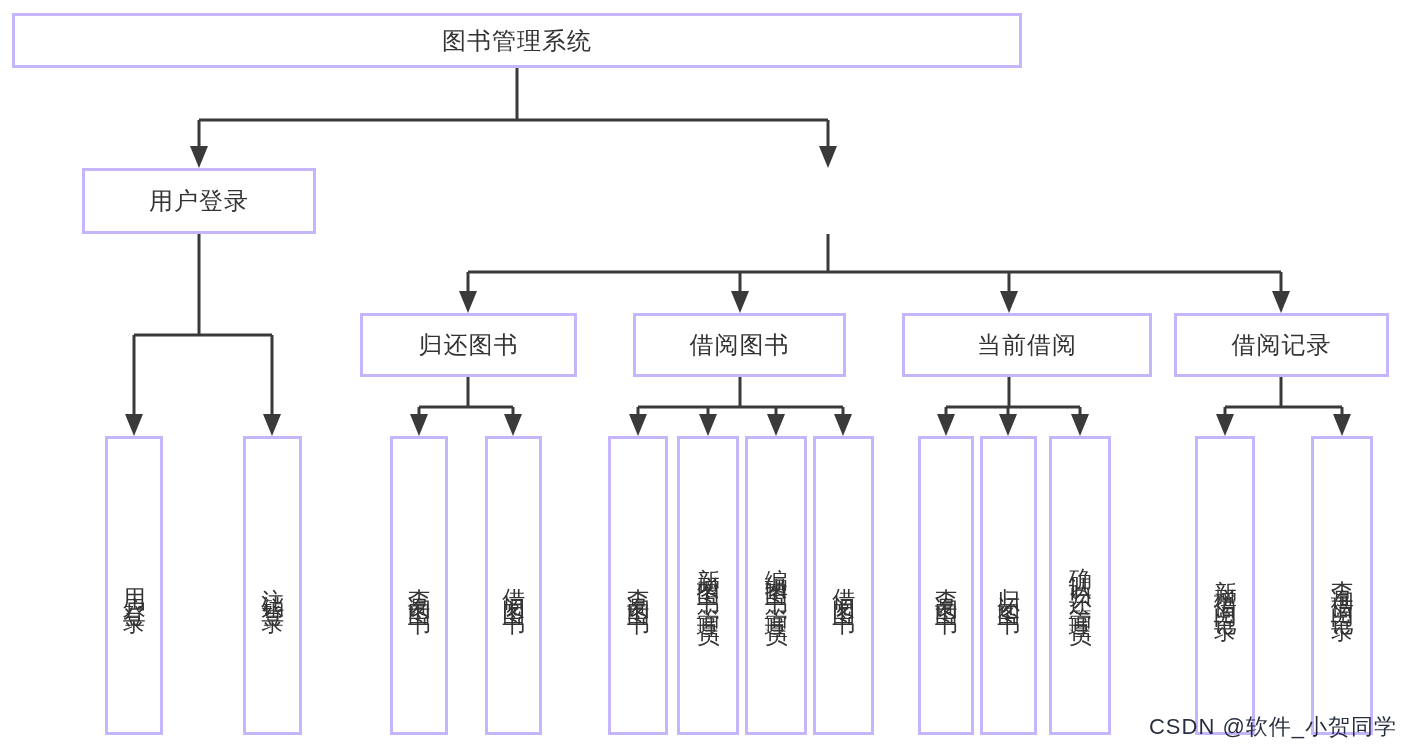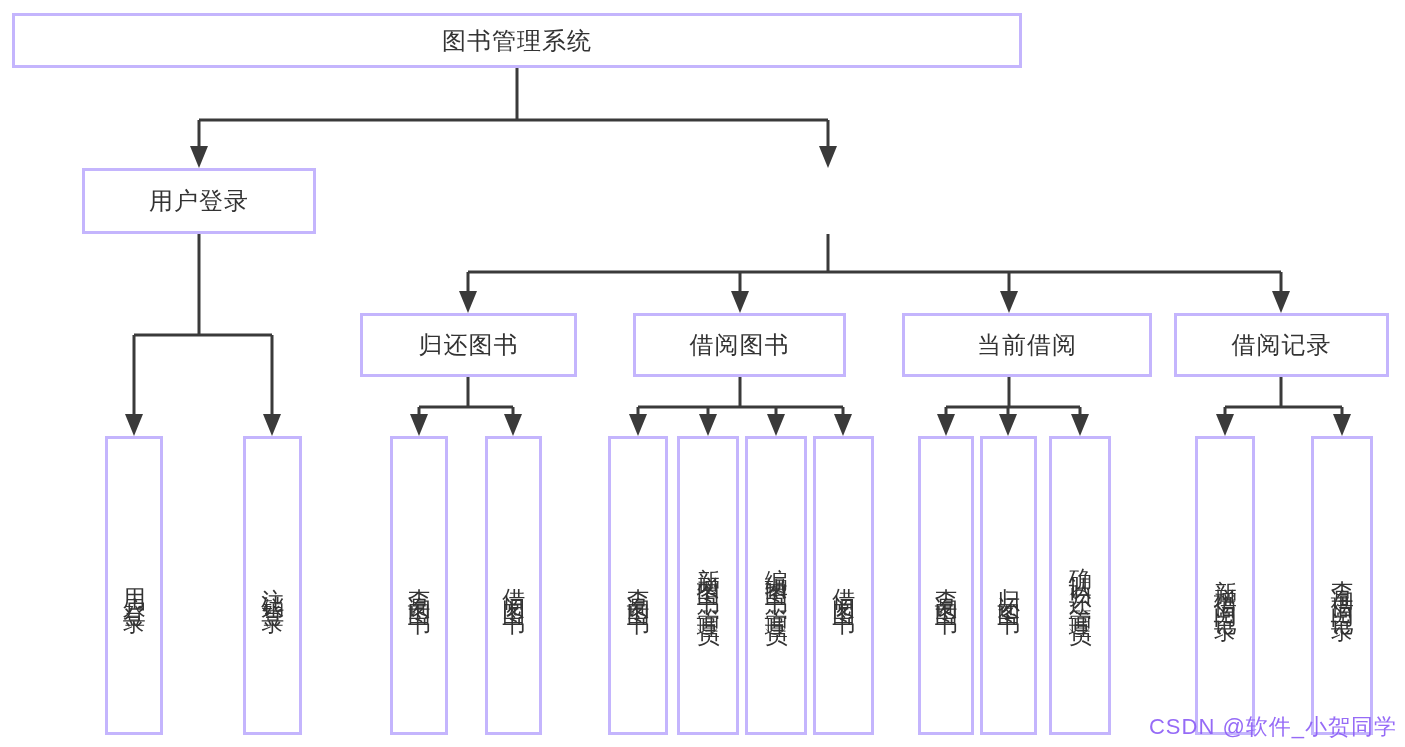--- a/index.html
+++ b/index.html
@@ -47,21 +47,21 @@
     font-size: 23px;
     letter-spacing: 8px;
     line-height: 1.1;
     white-space: nowrap;
   }
   .watermark {
     position: absolute;
     right: 8px;
     bottom: 5px;
     font-size: 22px;
-    color: #8b5cf6;
+    color: #0f172a;
     letter-spacing: 1px;
     opacity: 0.9;
     white-space: nowrap;
   }
 
   
   #box-root            { left: 12px;   top: 13px;  width: 1010px; height: 55px; }
   #box-user-login      { left: 82px;   top: 168px; width: 234px;  height: 66px; }
   #box-book-mgmt       { left: 712px;  top: 168px; width: 233px;  height: 66px; }
   #box-new-book-rec    { left: 360px;  top: 313px; width: 217px;  height: 64px; }

